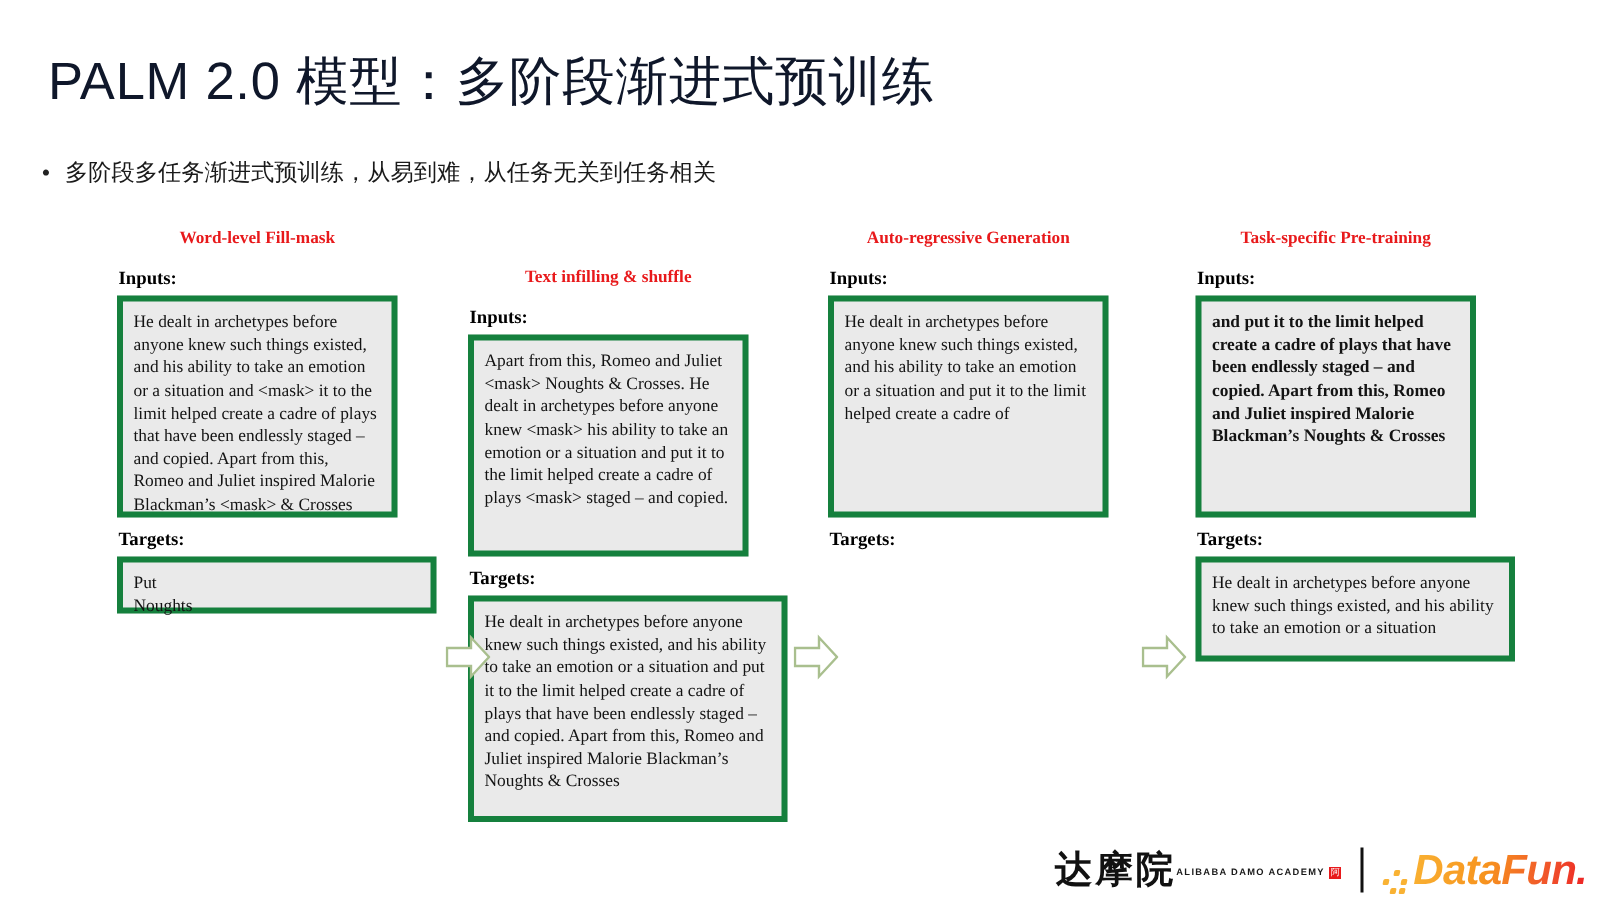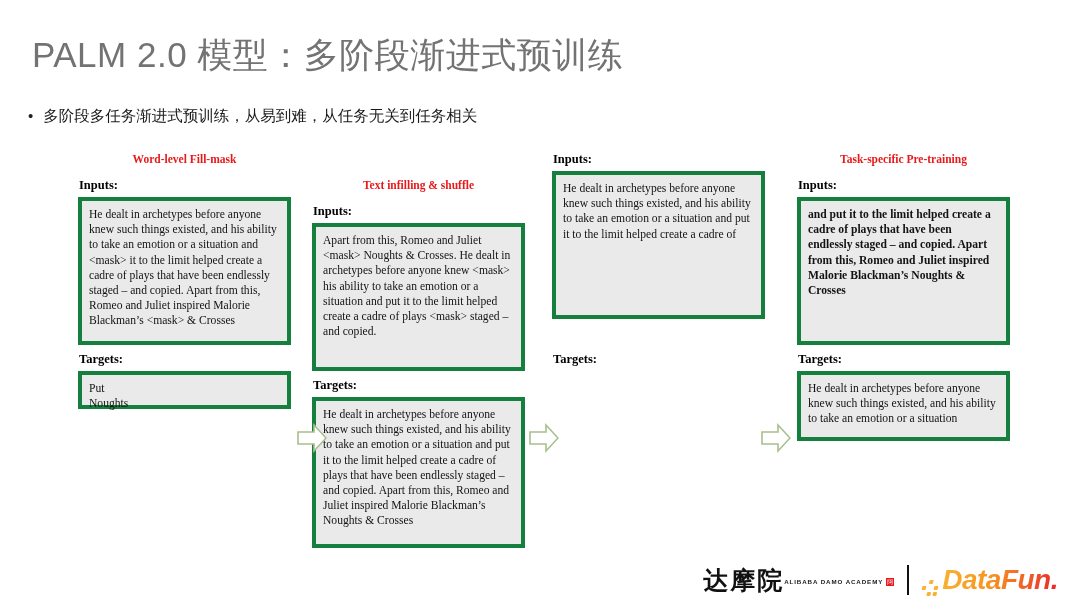--- a/index.html
+++ b/index.html
@@ -16,21 +16,21 @@
   }
 
   
   #slide-title {
     position: absolute;
     left: 32px;
     top: 33px;
     font-family: "Liberation Sans", sans-serif;
     font-size: 35px;
     line-height: 44px;
-    color: #737373;
+    color: #0f172a;
     letter-spacing: 0.5px;
     white-space: nowrap;
   }
   #bullet-row {
     position: absolute;
     left: 28px;
     top: 105px;
     display: flex;
     align-items: baseline;
     gap: 10px;
@@ -52,21 +52,21 @@
   #stages {
     position: absolute;
     left: 0;
     top: 152px;
     width: 1080px;
     height: 400px;
   }
   .stage {
     position: absolute;
     top: 0;
-    width: 213px;
+    width: 187px;
   }
   .stage-0 { left: 78px; }
   .stage-1 { left: 312px; margin-top: 26px; }
   .stage-2 { left: 552px; }
   .stage-3 { left: 786px; padding-left: 11px; }
 
   .stage-title {
     font-family: "Liberation Serif", serif;
     font-weight: bold;
     font-size: 11.5px;
@@ -226,20 +226,21 @@
     <div class="stage-title">Text infilling &amp; shuffle</div>
     <div class="field-label">Inputs:</div>
     <div class="text-box in-1">Apart from this, Romeo and Juliet &lt;mask&gt; Noughts &amp; Crosses.  He dealt in archetypes before anyone knew &lt;mask&gt; his ability to take an emotion or a situation and put it to the limit helped create a cadre of plays &lt;mask&gt; staged – and copied.</div>
   </div>
   <div class="stage stage-1 targets-wrap">
     <div class="field-label targets-label">Targets:</div>
     <div class="text-box tg-1">He dealt in archetypes before anyone knew such things existed, and his ability to take an emotion or a situation and put it to the limit helped create a cadre of plays that have been endlessly staged – and copied. Apart from this, Romeo and Juliet inspired Malorie Blackman’s Noughts &amp; Crosses</div>
   </div>
 
   <div class="stage stage-2">
+    <div class="stage-title">Auto-regressive Generation</div>
     <div class="field-label">Inputs:</div>
     <div class="text-box in-2">He dealt in archetypes before anyone knew such things existed, and his ability to take an emotion or a situation and put it to the limit helped create a cadre of</div>
   </div>
   <div class="stage stage-2 targets-wrap">
     <div class="field-label targets-label">Targets:</div>
   </div>
 
   <div class="stage stage-3">
     <div class="stage-title">Task-specific Pre-training</div>
     <div class="field-label">Inputs:</div>

